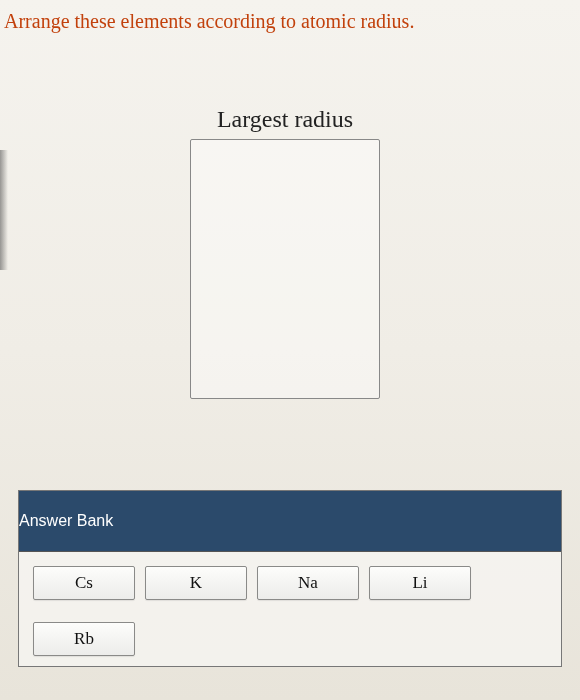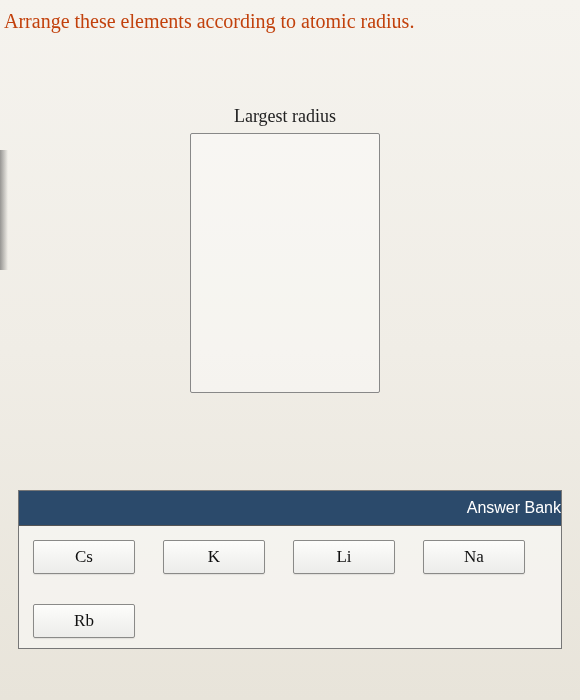--- a/index.html
+++ b/index.html
@@ -30,21 +30,21 @@
       background: linear-gradient(to right, rgba(60,60,60,0.5), transparent);
     }
     .arrange-area {
       position: absolute;
       top: 100px;
       left: 180px;
       width: 210px;
       text-align: center;
     }
     .top-label, .bottom-label {
-      font-size: 18px;
+      font-size: 24px;
       color: #222;
       font-family: "Times New Roman", Times, serif;
       margin: 6px 0;
     }
     .drop-box {
       width: 190px;
       height: 260px;
       margin: 6px auto;
       background: rgba(255,255,255,0.4);
       border: 1px solid #888;
@@ -54,65 +54,65 @@
       position: absolute;
       left: 18px;
       top: 490px;
       width: 544px;
       border: 1px solid #777;
       background: rgba(250,250,248,0.6);
     }
     .bank-header {
       background: #2b4a6b;
       color: #ffffff;
-      text-align: right;
+      text-align: left;
       font-family: Arial, Helvetica, sans-serif;
       font-size: 16px;
-      padding: 8px 0;
+      padding: 21px 0;
       border-bottom: 1px solid #555;
     }
     .bank-body {
       padding: 14px 14px 10px 14px;
       display: flex;
       flex-wrap: wrap;
-      gap: 28px;
+      gap: 10px;
     }
     .tile {
       width: 102px;
       height: 34px;
       background: linear-gradient(to bottom, #fdfdfb, #ececea);
       border: 1px solid #8a8a88;
       border-radius: 2px;
       display: flex;
       align-items: center;
       justify-content: center;
       font-family: "Times New Roman", Times, serif;
       font-size: 17px;
       color: #111;
       cursor: grab;
       box-shadow: 0 1px 1px rgba(0,0,0,0.08);
     }
     .tile-row2 {
-      margin-top: 2px;
+      margin-top: 12px;
     }
   </style>
 </head>
 <body>
 
 <div class="prompt">Arrange these elements according to atomic radius.</div>
 
 <div class="dark-edge"></div>
 
 <div class="arrange-area">
   <div class="top-label">Largest radius</div>
   <div class="drop-box"></div>
 </div>
 
 <div class="answer-bank">
   <div class="bank-header">Answer Bank</div>
   <div class="bank-body">
     <div class="tile">Cs</div>
     <div class="tile">K</div>
+    <div class="tile">Na</div>
     <div class="tile">Li</div>
-    <div class="tile">Na</div>
     <div class="tile tile-row2">Rb</div>
   </div>
 </div>
 
 </body></html>

